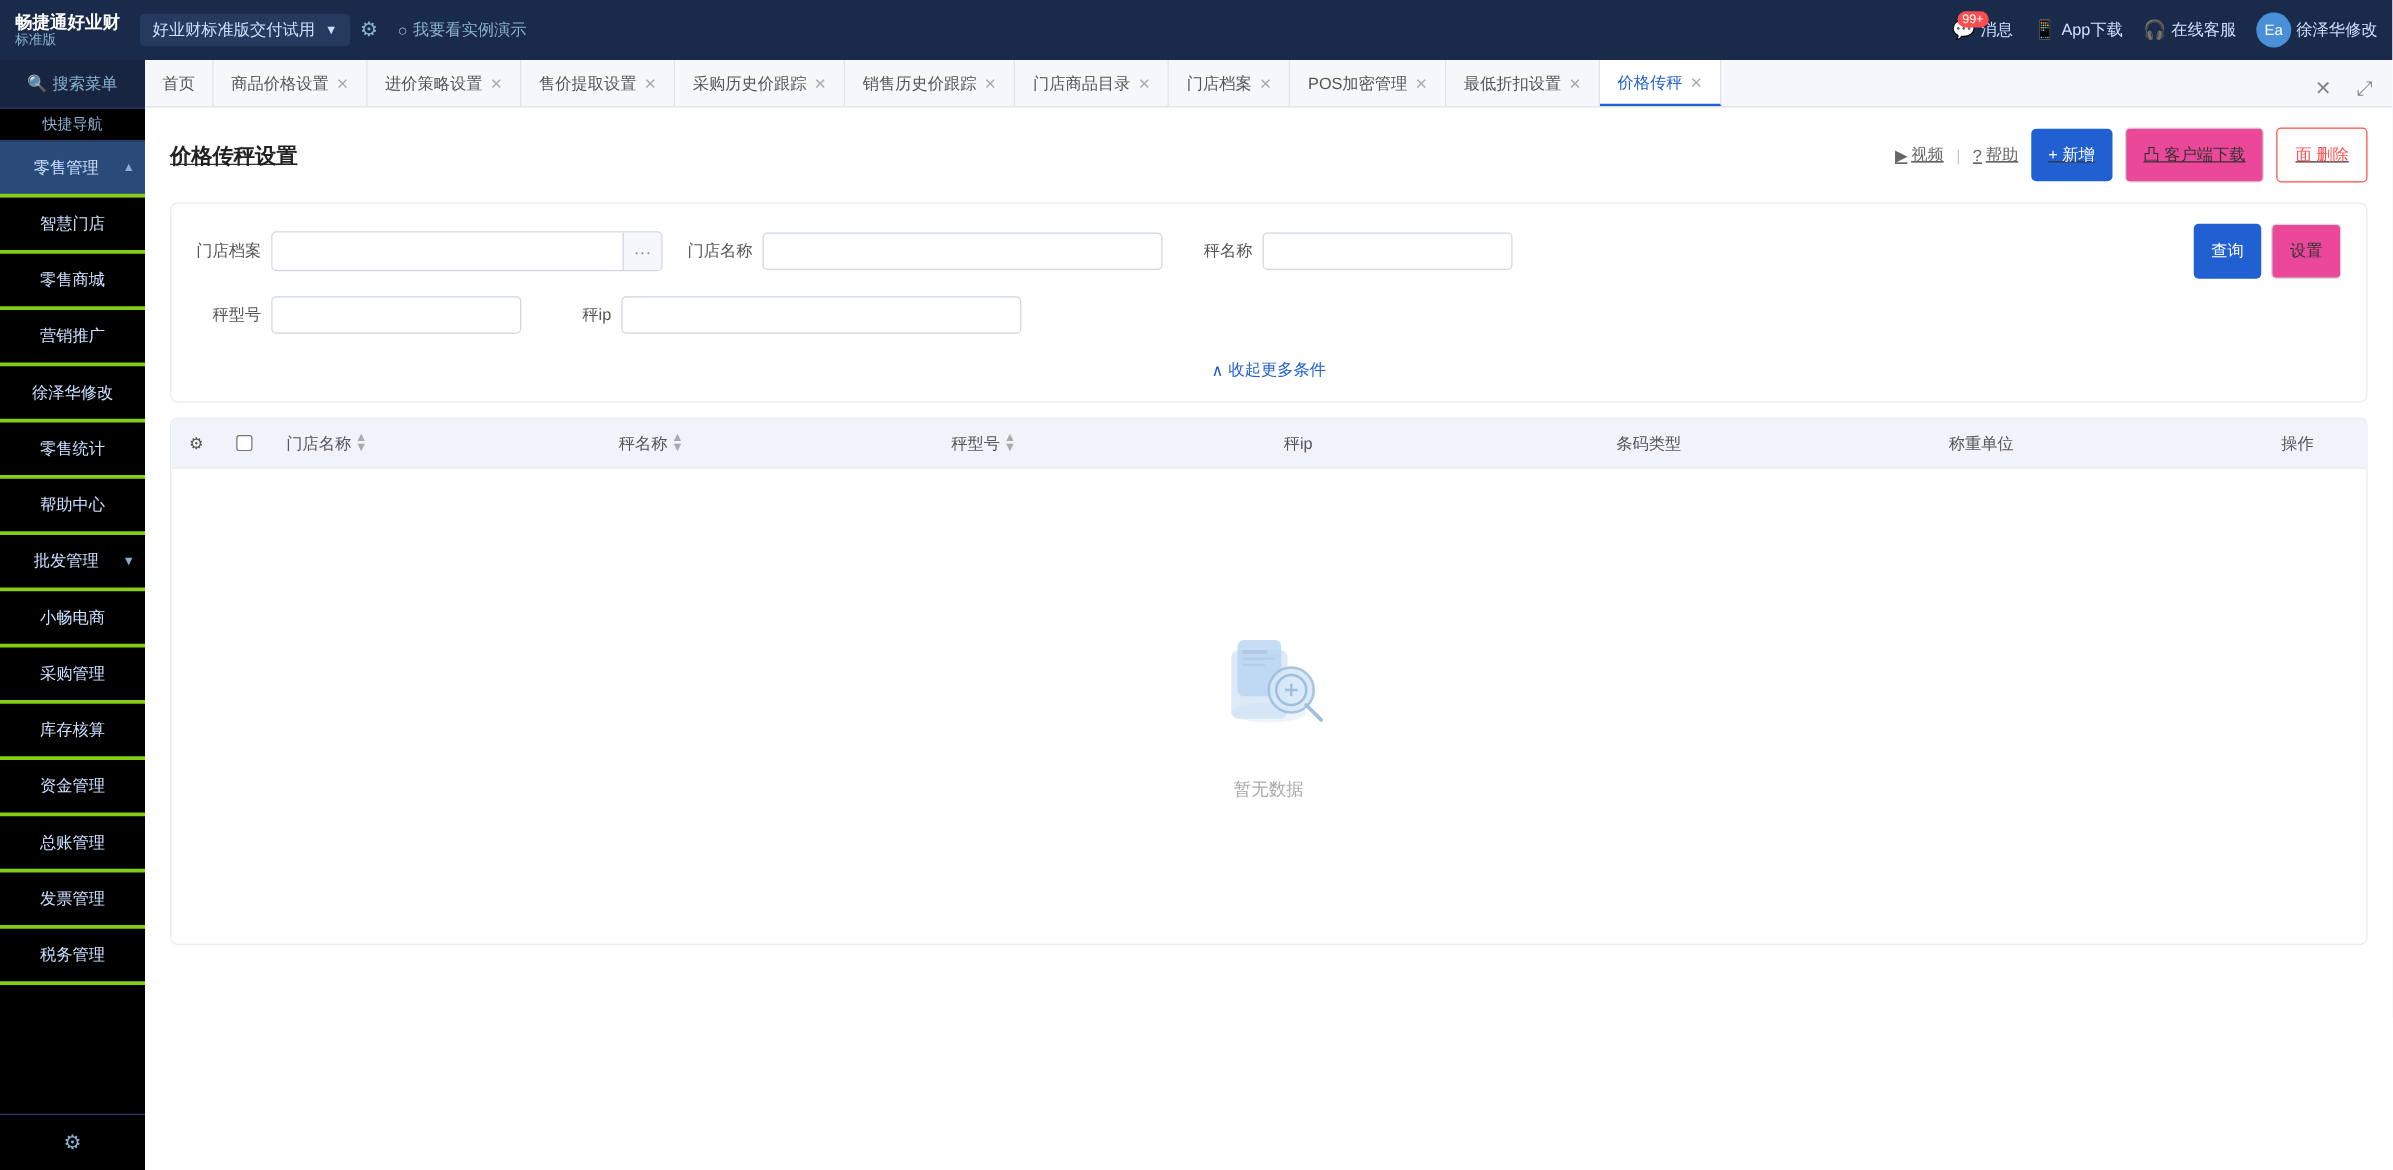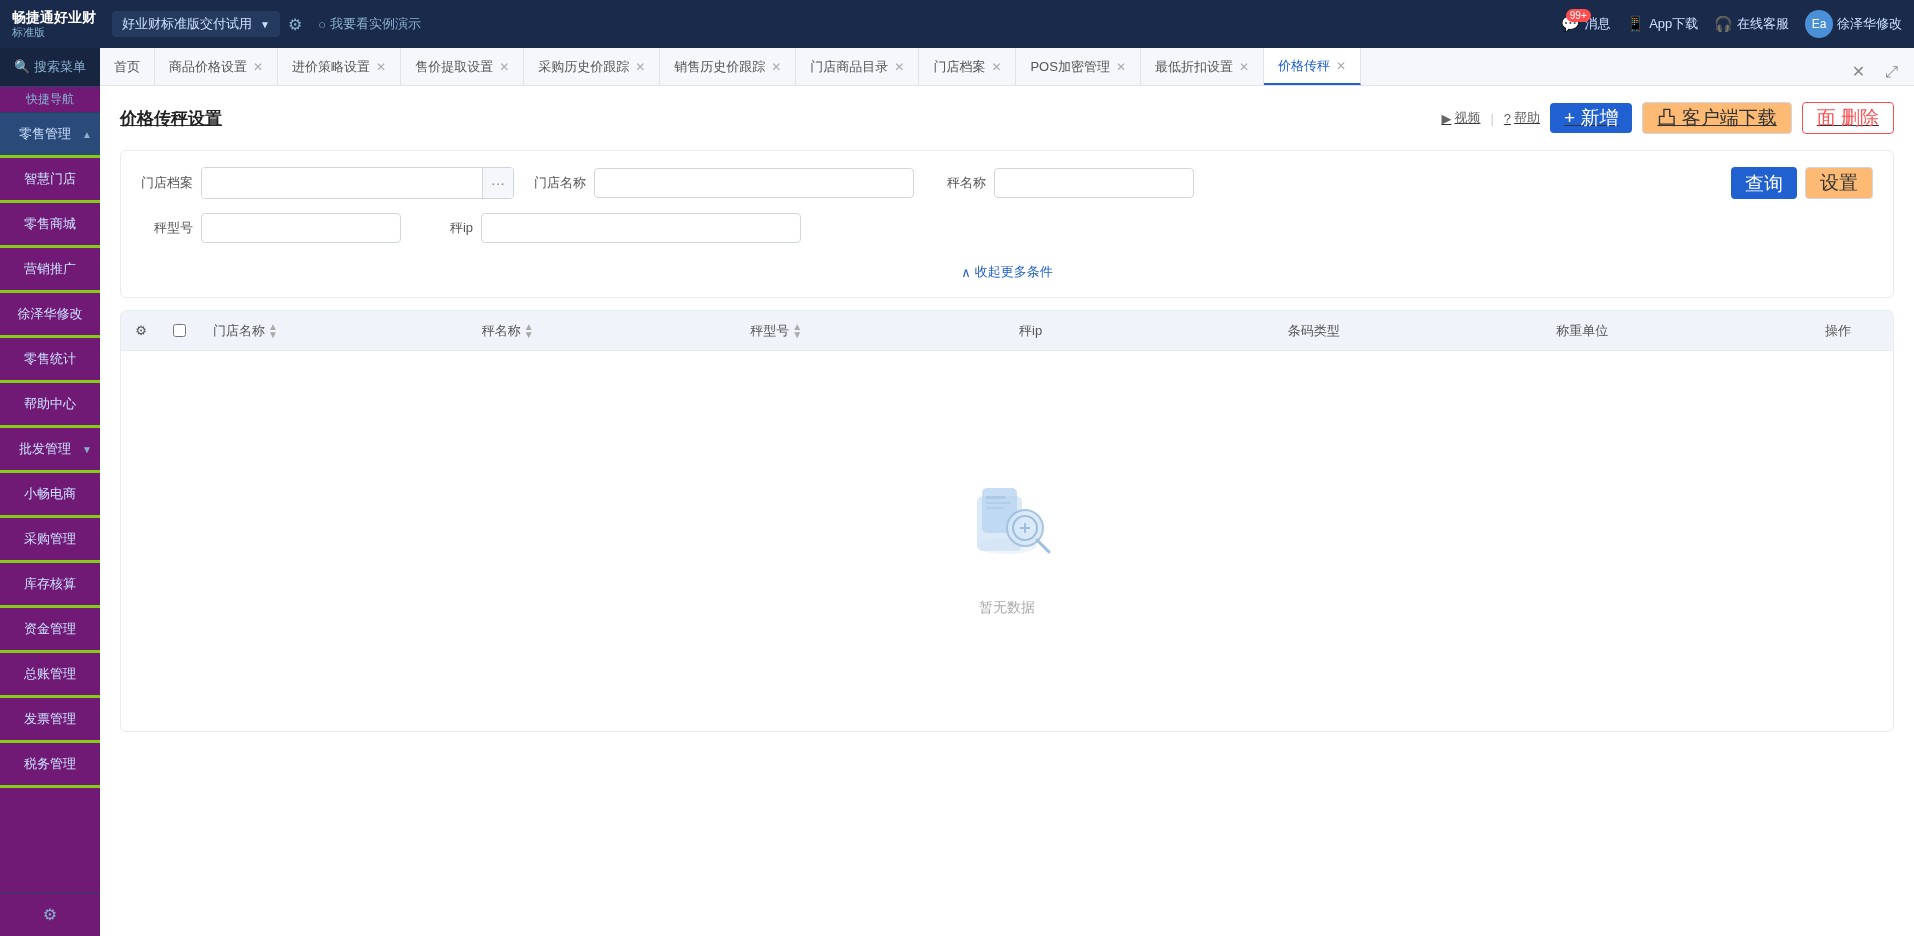--- a/index.html
+++ b/index.html
@@ -23,21 +23,21 @@
     .top-bar-action { display: flex; align-items: center; color: #cce0ff; font-size: 13px; cursor: pointer; position: relative; }
     .top-bar-action .action-icon { margin-right: 4px; font-size: 15px; }
     .badge { background: #ff4d4f; color: #fff; font-size: 10px; border-radius: 8px; padding: 1px 4px; position: absolute; top: -6px; left: 4px; min-width: 18px; text-align: right; }
     .top-bar-avatar { width: 28px; height: 28px; background: #4a90d9; border-radius: 50%; display: flex; align-items: center; justify-content: center; color: #fff; font-size: 12px; margin-right: 4px; }
     .top-bar-username { color: #cce0ff; font-size: 13px; }
 
     
     .main-layout { display: flex; flex: 1; overflow: hidden; }
 
     
-    .sidebar { width: 100px; background: #701a75; display: flex; flex-direction: column; flex-shrink: 0; overflow-y: auto; }
+    .sidebar { width: 116px; background: #000000; display: flex; flex-direction: column; flex-shrink: 0; overflow-y: auto; }
     .sidebar-search { padding: 10px 8px; background: #172540; color: #8ab0d0; font-size: 13px; cursor: pointer; text-align: center; border-bottom: 1px solid #2a3f6a; }
     .sidebar-nav { padding: 4px 8px; color: #8ab0d0; font-size: 12px; cursor: pointer; text-align: center; border-bottom: 1px solid #2a3f6a; }
     .sidebar-item { padding: 12px 8px; color: #cce0ff; font-size: 13px; cursor: pointer; text-align: center; display: flex; align-items: center; justify-content: space-between; border-bottom: 3px solid #84cc16; }
     .sidebar-item.active { background: #2a4a7a; }
     .sidebar-item .item-label { flex: 1; text-align: center; }
     .sidebar-item .arrow { font-size: 10px; color: #8ab0d0; }
     .sidebar-bottom { margin-top: auto; padding: 12px 8px; color: #8ab0d0; font-size: 16px; cursor: pointer; text-align: center; border-top: 1px solid #2a3f6a; }
 
     
     .content-area { flex: 1; display: flex; flex-direction: column; overflow: hidden; background: #fff; }
@@ -52,23 +52,23 @@
 
     
     .page-content { flex: 1; overflow-y: auto; padding: 16px 20px; }
 
     
     .page-header { display: flex; align-items: center; justify-content: space-between; margin-bottom: 16px; text-decoration: underline; }
     .page-title { font-size: 17px; font-weight: bold; color: #222; }
     .page-header-actions { display: flex; align-items: center; gap: 10px; }
     .page-header-link { color: #666; font-size: 13px; cursor: pointer; display: flex; align-items: center; gap: 3px; }
     .divider-v { color: #ccc; font-size: 13px; }
-    .btn { display: flex; align-items: flex-end; gap: 4px; padding: 2px 14px; border-radius: 4px; border: none; cursor: pointer; font-size: 19px; }
+    .btn { display: flex; align-items: center; gap: 4px; padding: 12px 14px; border-radius: 4px; border: none; cursor: pointer; font-size: 13px; }
     .btn-primary { background: #2060d0; color: #fff; }
-    .btn-default { background: #fdba74; border: 1px solid #d0d5df; color: #333; }
+    .btn-default { background: #ec4899; border: 1px solid #d0d5df; color: #333; }
     .btn-danger { background: #fff; border: 1px solid #ff4d4f; color: #ff4d4f; }
 
     
     .filter-area { background: #fff; border: 1px solid #e8ebf0; border-radius: 6px; padding: 16px 20px 10px; margin-bottom: 12px; }
     .filter-row { display: flex; align-items: center; gap: 20px; margin-bottom: 14px; flex-wrap: wrap; }
     .filter-item { display: flex; align-items: center; gap: 8px; }
     .filter-label { font-size: 13px; color: #555; white-space: nowrap; min-width: 52px; text-align: right; }
     .filter-input { border: 1px solid #d0d5df; border-radius: 4px; padding: 5px 10px; font-size: 13px; color: #333; outline: none; width: 200px; height: 30px; }
     .filter-input-wide { width: 320px; }
     .filter-input-with-btn { display: flex; align-items: center; border: 1px solid #d0d5df; border-radius: 4px; overflow: hidden; }

